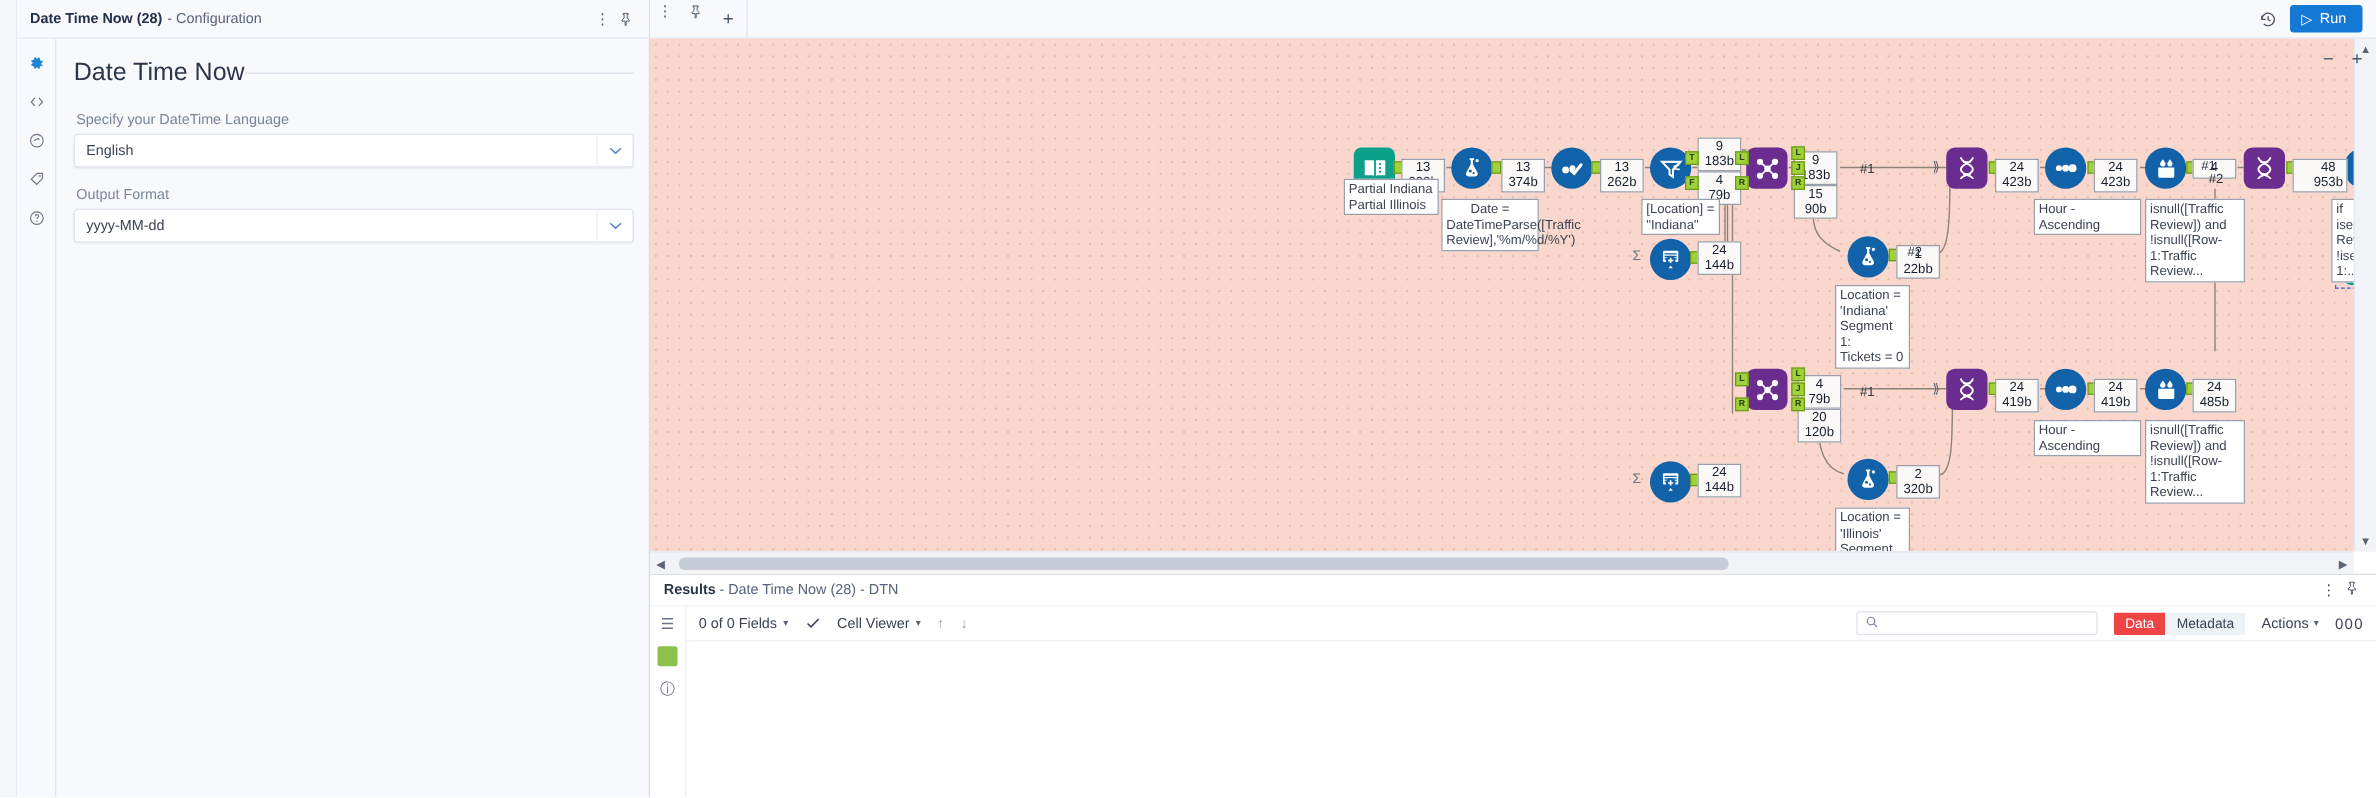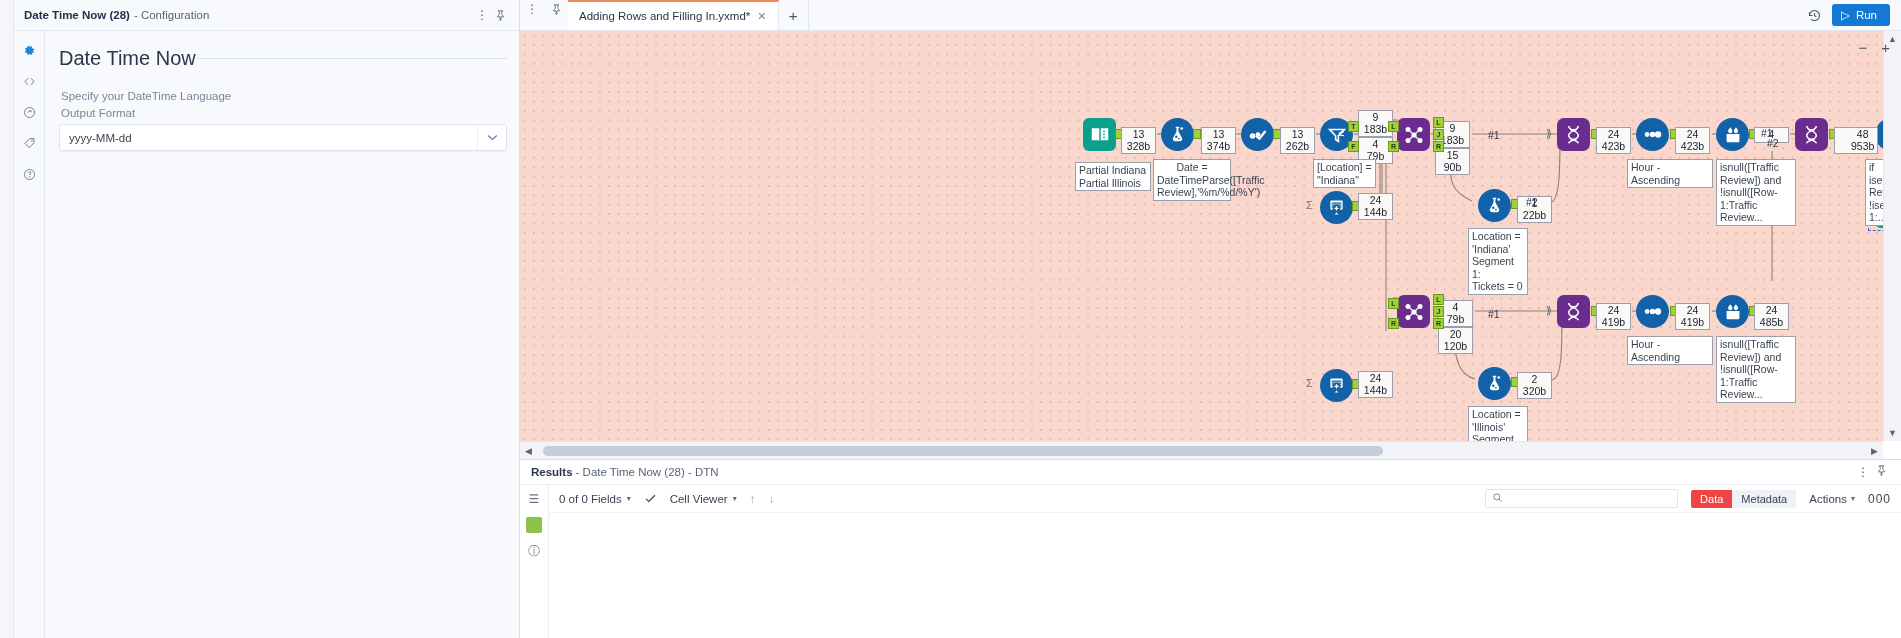--- a/index.html
+++ b/index.html
@@ -184,20 +184,28 @@
               <circle cx="8.05" cy="11" r=".7" fill="currentColor" stroke="none"></circle>
             </svg>
         </div>
       </div>
       <div class="cfg-main">
         <div class="cfg-h1row">
           <div class="cfg-h1">Date Time Now</div>
           <div class="cfg-h1rule"></div>
         </div>
         <div class="cfg-label">Specify your DateTime Language</div>
+        <div class="cfg-select">
+          <span>English</span>
+          <span class="chev">
+            <svg width="11" height="7" viewBox="0 0 12 8" fill="none" stroke="currentColor" stroke-width="1.4">
+                <path d="M1 1.8L6 6.3l5-4.5"></path>
+              </svg>
+          </span>
+        </div>
         <div class="cfg-label">Output Format</div>
         <div class="cfg-select">
           <span>yyyy-MM-dd</span>
           <span class="chev">
             <svg width="11" height="7" viewBox="0 0 12 8" fill="none" stroke="currentColor" stroke-width="1.4">
                 <path d="M1 1.8L6 6.3l5-4.5"></path>
               </svg>
           </span>
         </div>
       </div>
@@ -205,24 +213,20 @@
   </div>
 
   <div class="right">
 
     <div class="tabbar">
       <div class="cfg-icon-btn" style="width:24px;">⋮</div>
       <div class="cfg-icon-btn" style="width:24px;">
         <svg width="11" height="11" viewBox="0 0 16 16">
             <path d="M5 1h6v1.2H9.8v4.3l2.4 2.2v1.3H8.6V15H7.4v-5H3.8V8.7l2.4-2.2V2.2H5z" fill="none" stroke="currentColor" stroke-width="1.1"></path>
           </svg>
-      </div>
-      <div class="tab">
-        <span>Adding Rows and Filling In.yxmd*</span>
-        <span class="tab-close">✕</span>
       </div>
       <div class="tab-add">+</div>
       <div class="fill"></div>
       <div class="tb-right">
         <span class="hist-ico">
           <svg width="15" height="15" viewBox="0 0 18 18" fill="none" stroke="currentColor" stroke-width="1.3">
               <path d="M3 9a6 6 0 1 1 1.9 4.4"></path>
               <path d="M3 5.2V9h3.6"></path>
               <path d="M9 6v3.3l2.2 1.3"></path>
             </svg>
@@ -597,21 +601,21 @@
             <div class="cnt" style="left: 1155px; top: 272px;">
               <b>24</b>
               <b>419b</b>
             </div>
             <div class="cnt" style="left: 1234px; top: 272px;">
               <b>24</b>
               <b>485b</b>
             </div>
           </div>
         <div id="annos">
-            <div class="anno" style="left: 555px; top: 131px; width: 76px; white-space: pre-wrap;">Partial Indiana
+            <div class="anno" style="left: 555px; top: 112px; width: 76px; white-space: pre-wrap;">Partial Indiana
 Partial Illinois</div>
             <div class="anno" style="left: 633px; top: 128px; width: 78px; white-space: pre-wrap; text-align: center;">Date = DateTimeParse([Traffic Review],'%m/%d/%Y')</div>
             <div class="anno" style="left: 793px; top: 128px; width: 63px; white-space: pre-wrap;">[Location] = "Indiana"</div>
             <div class="anno" style="left: 948px; top: 197px; width: 60px; white-space: pre-wrap;">Location = 'Indiana'
 Segment 1:
 Tickets = 0</div>
             <div class="anno" style="left: 1107px; top: 128px; width: 86px; white-space: pre-wrap;">Hour - Ascending</div>
             <div class="anno" style="left: 1196px; top: 128px; width: 80px; white-space: pre-wrap;">isnull([Traffic Review]) and !isnull([Row-1:Traffic Review...</div>
             <div class="anno" style="left: 1345px; top: 128px; width: 80px; white-space: pre-wrap;">if isempty([Traffic Review]) and !isempty([Row-1:...</div>
             <div class="anno" style="left: 1107px; top: 305px; width: 86px; white-space: pre-wrap;">Hour - Ascending</div>

